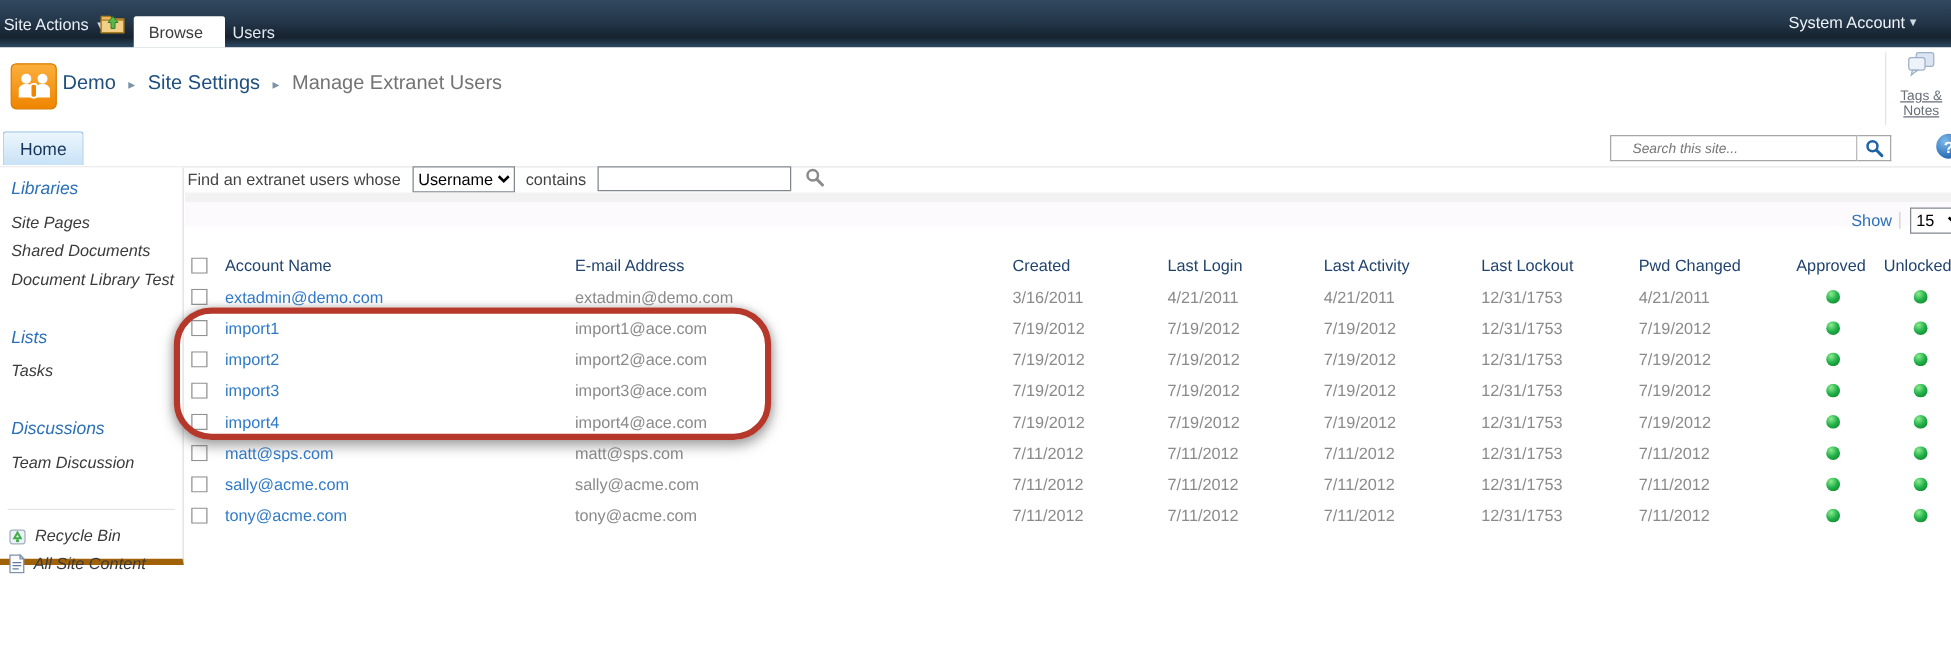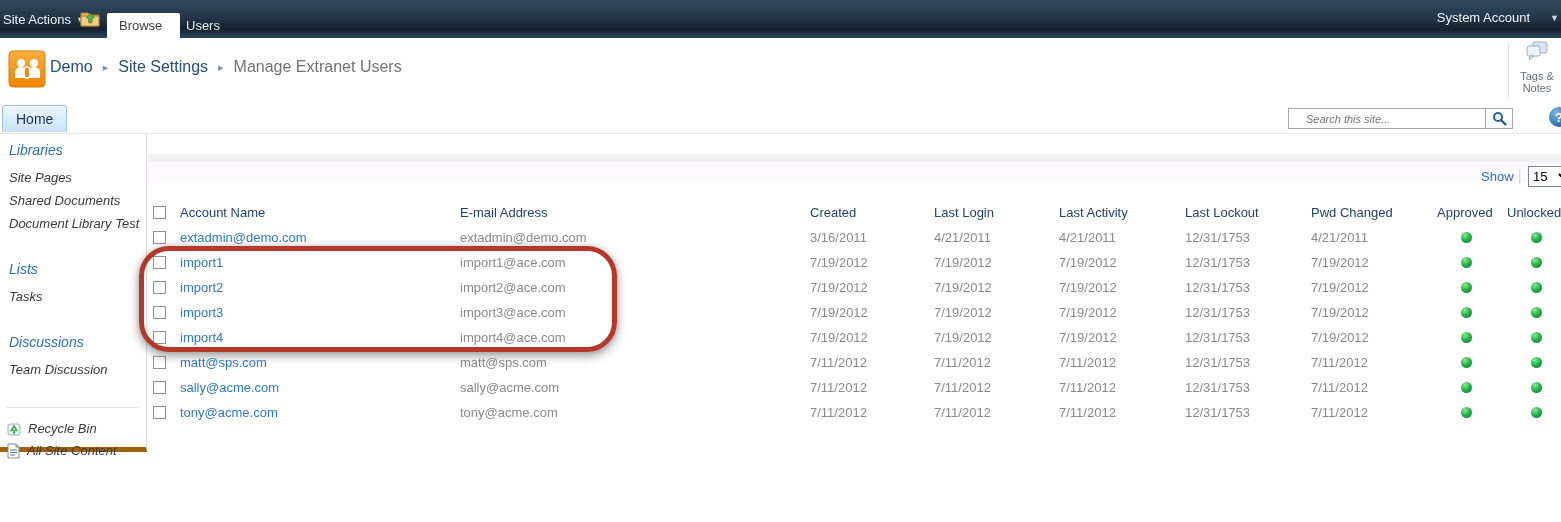--- a/index.html
+++ b/index.html
@@ -20,38 +20,38 @@
   .caret { font-size:9px; color:#cfd9e4; }
   .folder-up { position:absolute; left:80px; top:9px; width:22px; height:19px; }
   .ribbon-tab {
     position:absolute; top:13px; height:25px; padding:0 18px; font-size:13px;
     display:flex; align-items:center; color:#dfe8f1;
   }
   .ribbon-tab.active { background:#fff; color:#3b3b3b; border-radius:2px 2px 0 0; }
   .tab-browse { left:107px;padding-left:12px; }
   .tab-users { left:168px; }
   .system-account {
-    position:absolute; right:2px; top:10px; color:#eef2f7; font-size:13px;
-    display:flex; align-items:center; gap:20px;justify-content:space-between;
+    position:absolute; right:26px; top:10px; color:#eef2f7; font-size:13px;
+    display:flex; align-items:center; gap:2px;justify-content:space-between;
   }
   
   .titlebar { position:absolute; left:0; top:38px; width:1561px; height:65px; background:#fff; }
   .site-icon { position:absolute; left:8px; top:12px; width:38px; height:38px; }
   .breadcrumb {
     position:absolute; left:50px; top:20px; font-size:16px; display:flex; gap:10px; align-items:center;
   }
   .crumb-link { color:#1e4f7e; text-decoration:none; }
   .crumb-sep { color:#7b92a8; font-size:11px; }
   .crumb-current { color:#737373; }
   .title-divider { position:absolute; left:1508px; top:4px; width:1px; height:58px; background:#e4e4e4; }
   .tags-notes {
     position:absolute; left:1514px; top:2px; width:46px; height:62px; text-align:center;
   }
   .tags-notes svg { display:inline-block; }
-  .tags-notes-label { font-size:11px; color:#676f79; line-height:12px; margin-top:2px; }
+  .tags-notes-label { font-size:11px; color:#676f79; line-height:12px; margin-top:2px;text-decoration:underline; }
   
   .navbar {
     position:absolute; left:0; top:103px; width:1561px; height:31px; background:#fff;
     border-bottom:1px solid #e7e7e7;
   }
   .home-tab {
     position:absolute; left:2px; top:2px; height:27px; padding:0 13px;
     background:linear-gradient(180deg,#ecf6fd 0%, #c9e2f6 100%);
     border:1px solid #9fc6e7; border-bottom:none; border-radius:3px 3px 0 0;
     display:flex; align-items:center; font-size:14px; color:#17365d;
@@ -254,20 +254,34 @@
         <path d="M2 1 h8 l3 3 v11 h-11 z" fill="#fdfdff" stroke="#7d91a8"></path>
         <path d="M10 1 l3 3 h-3 z" fill="#d6dfea" stroke="#7d91a8"></path>
         <line x1="4" y1="7" x2="11" y2="7" stroke="#5f7ba1" stroke-width="1"></line>
         <line x1="4" y1="9.5" x2="11" y2="9.5" stroke="#5f7ba1" stroke-width="1"></line>
         <line x1="4" y1="12" x2="9" y2="12" stroke="#5f7ba1" stroke-width="1"></line>
       </svg>
       <span>All Site Content</span>
     </a>
   </div>
 
+  <div class="filter-row">
+    <span>Find an extranet users whose</span>
+    <select class="filter-select">
+      <option>Username</option>
+    </select>
+    <span>contains</span>
+    <input class="filter-input" type="text" value="" style="">
+    <button class="filter-search-btn">
+      <svg width="16" height="16" viewBox="0 0 16 16">
+        <circle cx="6.2" cy="6.2" r="4.2" fill="none" stroke="#8a8a8a" stroke-width="2"></circle>
+        <line x1="9.4" y1="9.4" x2="14" y2="14" stroke="#8a8a8a" stroke-width="2.4" stroke-linecap="round"></line>
+      </svg>
+    </button>
+  </div>
 
   <div class="strip-gray"></div>
   <div class="strip-lav"></div>
 
   <a href="#" class="show-label">Show</a>
   <span class="show-sep">|</span>
   <select class="pagesize-select">
     <option>15</option>
   </select>
 

